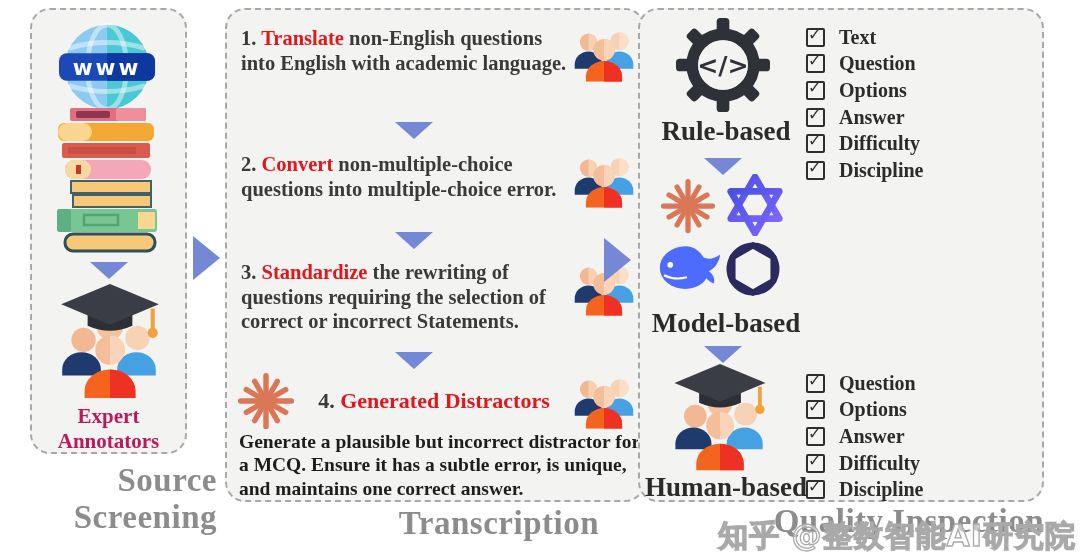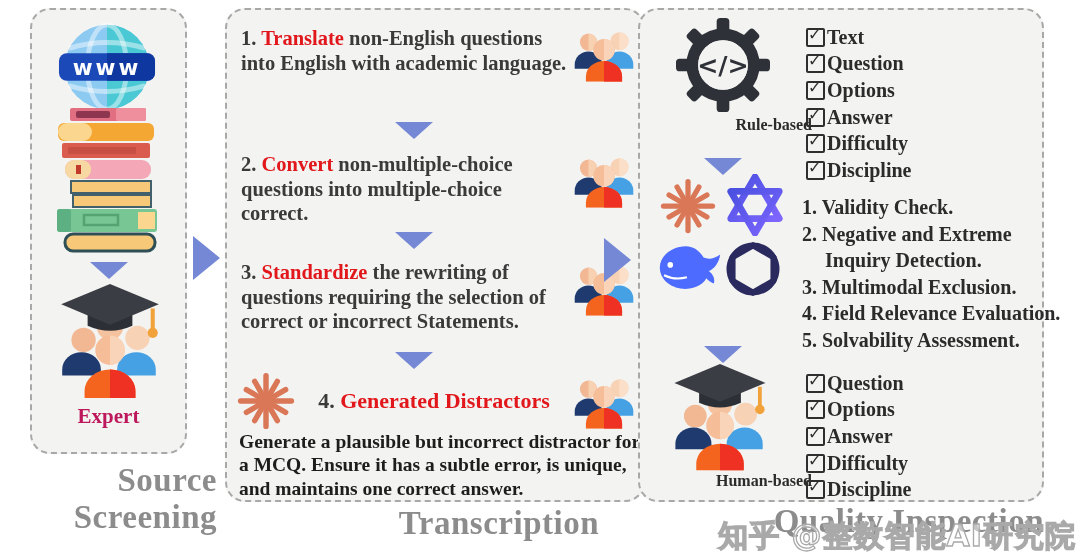--- a/index.html
+++ b/index.html
@@ -25,24 +25,24 @@
   
   .step{position:absolute;left:14px;right:8px;display:flex;align-items:flex-start;gap:4px}
   .step-text{flex:1;font-size:20.5px;font-weight:bold;color:#3a3a3a;line-height:1.2}
   .kw{color:#e2171c}
   .ppl{width:62px;height:54px;flex:none;margin-top:2px}
   .step4-head{position:absolute;left:10px;right:8px;top:362px;display:flex;align-items:center;}
   .step4-title{flex:1;text-align:center;font-weight:bold;font-size:22px;color:#3a3a3a}
   .note{position:absolute;left:12px;right:0;top:420px;font-weight:bold;font-size:19.5px;
         line-height:1.2;color:#1d1d1d}
   
-  .side-label{position:absolute;left:0;width:172px;text-align:right;font-weight:bold;
-              font-size:16px;color:#2b2b2b}
+  .side-label{position:absolute;left:0;width:172px;text-align:center;font-weight:bold;
+              font-size:27px;color:#2b2b2b}
   .chk-col{position:absolute;display:flex;flex-direction:column}
-  .chk-row{display:flex;align-items:center;gap:2px;height:26.6px}
+  .chk-row{display:flex;align-items:center;gap:14px;height:26.6px}
   .chk-box{display:inline-block;width:15px;height:15px;border:2.5px solid #2e2e2e;
            border-radius:2px;position:relative;flex:none}
   .chk-box::after{content:"✓";position:absolute;left:0px;top:-5px;font-size:16px;
                   font-weight:bold;color:#2e2e2e;font-family:"DejaVu Sans",sans-serif}
   .chk-label{font-weight:bold;font-size:20px;color:#2b2b2b}
   .mlist{position:absolute;left:162px;top:186px;display:flex;flex-direction:column}
   .mline{height:26.6px;font-weight:bold;font-size:20px;color:#2b2b2b;white-space:nowrap}
   .mline.indent{padding-left:23px}
   .watermark{position:absolute;right:4px;top:516px;font-family:"DejaVu Sans",sans-serif;
              font-weight:bold;font-size:30px;letter-spacing:1px;white-space:nowrap;
@@ -112,20 +112,21 @@
     <rect x="86" y="106" width="17" height="17" fill="#fad68e"></rect>
     <rect x="32" y="109" width="34" height="10" fill="none" stroke="#55a273" stroke-width="2.5"></rect>
     <rect x="13" y="128" width="90" height="17" rx="8" fill="#f6c877" stroke="#2f4f57" stroke-width="3"></rect>
   </svg>
   <div class="arr-down" style="left:58px;top:252px"></div>
   <svg class="abs" style="left:22px;top:272px" width="112" height="120" viewBox="0 0 110 118">
       <use href="#sym-gradppl"></use>
     </svg>
   <div class="expert-label">
     <div>Expert</div>
+    <div>Annotators</div>
   </div>
 </div>
 <div class="stage-title" id="title-source">
   <div>Source</div>
   <div>Screening</div>
 </div>
 
 <div class="arr-right" style="left:193px;top:236px"></div>
 
 <div class="panel" id="panel-transcription">
@@ -137,21 +138,21 @@
     </div>
     <svg class="ppl" viewBox="0 0 72 62">
         <use href="#sym-people"></use>
       </svg>
   </div>
   <div class="arr-down" style="left:168px;top:112px"></div>
 
   <div class="step" style="top:142px">
     <div class="step-text">
       <span>2.</span>
-      <span class="kw">Convert</span><span> non-multiple-choice questions into multiple-choice correct.</span>
+      <span class="kw">Convert</span><span> non-multiple-choice questions into multiple-choice error.</span>
     </div>
     <svg class="ppl" viewBox="0 0 72 62">
         <use href="#sym-people"></use>
       </svg>
   </div>
   <div class="arr-down" style="left:168px;top:222px"></div>
 
   <div class="step" style="top:250px">
     <div class="step-text">
       <span>3.</span>
@@ -297,28 +298,21 @@
     <defs>
         <path id="oaip" d="M32 6 A26 26 0 0 1 54.5 19 L54.5 45" fill="none" stroke="#2b2a5e" stroke-width="6.5" stroke-linecap="round"></path>
       </defs>
     <use href="#oaip"></use>
     <use href="#oaip" transform="rotate(60 32 32)"></use>
     <use href="#oaip" transform="rotate(120 32 32)"></use>
     <use href="#oaip" transform="rotate(180 32 32)"></use>
     <use href="#oaip" transform="rotate(240 32 32)"></use>
     <use href="#oaip" transform="rotate(300 32 32)"></use>
   </svg>
-  <div class="mlist">
-    <div class="mline">1. Validity Check.</div>
-    <div class="mline">2. Negative and Extreme</div>
-    <div class="mline indent">Inquiry Detection.</div>
-    <div class="mline">3. Multimodal Exclusion.</div>
-    <div class="mline">4. Field Relevance Evaluation.</div>
-    <div class="mline">5. Solvability Assessment.</div>
-  </div>
+  <div class="side-label" style="top:298px">Model-based</div>
   <div class="arr-down" style="left:64px;top:336px"></div>
 
   <svg class="abs" style="left:24px;top:352px" width="112" height="112" viewBox="0 0 110 118">
       <use href="#sym-gradppl"></use>
     </svg>
   <div class="side-label" style="top:462px">Human-based</div>
   <div class="chk-col" style="left:166px;top:360px">
     <div class="chk-row">
         <span class="chk-box"></span>
         <span class="chk-label">Question</span>

